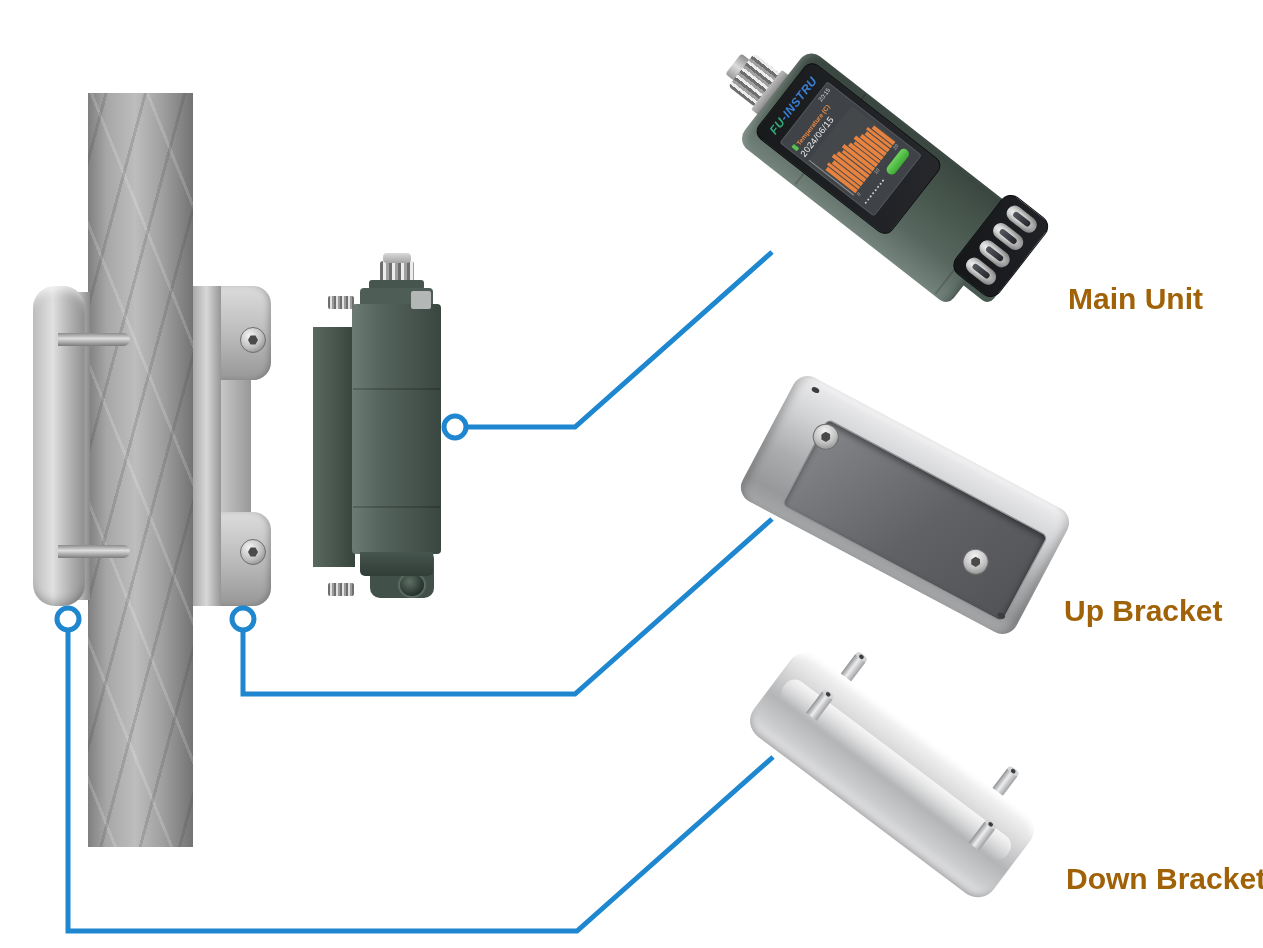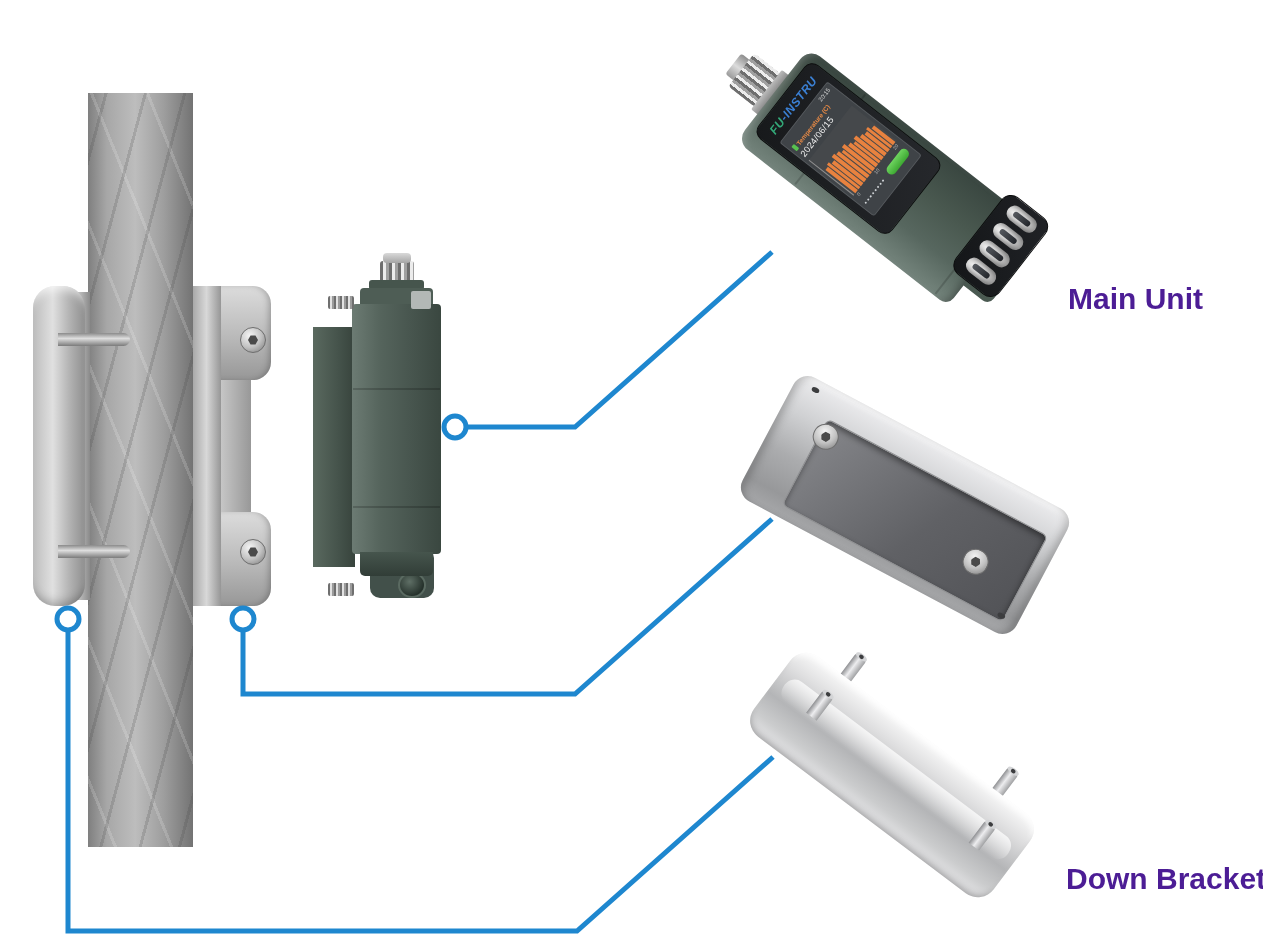--- a/index.html
+++ b/index.html
@@ -114,21 +114,21 @@
     box-shadow:inset 0 -6px 7px -4px rgba(0,0,0,.32), inset 0 7px 6px -3px rgba(255,255,255,.85);}
   .db-sheen{left:10px;top:30px;width:280px;height:26px;border-radius:12px;
     background:linear-gradient(180deg,rgba(255,255,255,.75),rgba(255,255,255,0));}
   .db-pin{width:13px;border-radius:3px 3px 0 0;
     background:linear-gradient(90deg,#8f9093,#ededef 45%,#a0a1a3);}
   .db-pin-cap{height:6px;width:13px;border-radius:50%;background:#d4d5d7;}
   .db-pin-cap i{position:absolute;left:4px;top:1px;width:5px;height:4px;border-radius:50%;background:#3c3d3f;}
 
   
   .callouts{left:0;top:0;width:1263px;height:948px;z-index:40;pointer-events:none;}
-  .part-label{z-index:50;font-size:30px;font-weight:bold;color:#4c1d95;white-space:nowrap;}
+  .part-label{z-index:50;font-size:30px;font-weight:bold;color:#a16207;white-space:nowrap;}
 </style>
 </head>
 <body>
 
 <div class="canvas">
 
   <div class="abs pipe"></div>
   <div class="abs left-plate"></div>
   <div class="abs left-bar"></div>
   <div class="abs pin" style="top:333px"></div>
@@ -266,15 +266,16 @@
   <svg class="abs callouts" viewBox="0 0 1263 948">
     <path fill="none" stroke="#1e87cf" stroke-width="5" d="M467 427 L575 427 L772 252"></path>
     <path fill="none" stroke="#1e87cf" stroke-width="5" d="M243 631 L243 694 L575 694 L772 519"></path>
     <path fill="none" stroke="#1e87cf" stroke-width="5" d="M68 631 L68 931 L577 931 L773 757"></path>
     <circle r="11" fill="#ffffff" stroke="#1e87cf" stroke-width="5" cx="455" cy="427"></circle>
     <circle r="11" fill="#ffffff" stroke="#1e87cf" stroke-width="5" cx="243" cy="619"></circle>
     <circle r="11" fill="#ffffff" stroke="#1e87cf" stroke-width="5" cx="68" cy="619"></circle>
   </svg>
 
   <div class="abs part-label" style="left:1068px;top:282px">Main Unit</div>
+  <div class="abs part-label" style="left:1064px;top:594px">Up Bracket</div>
   <div class="abs part-label" style="left:1066px;top:862px">Down Bracket</div>
 
 </div>
 
 </body></html>

